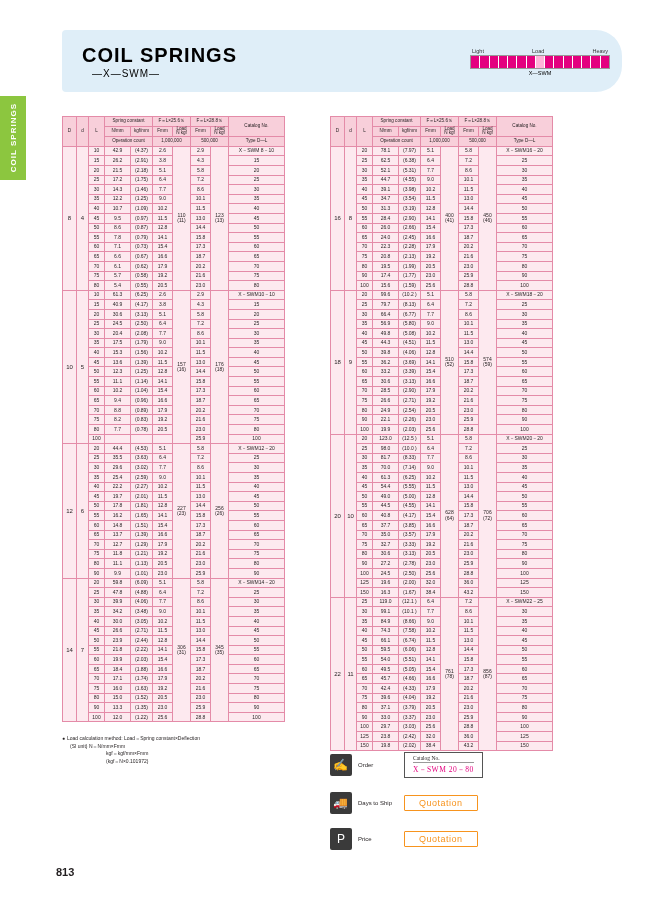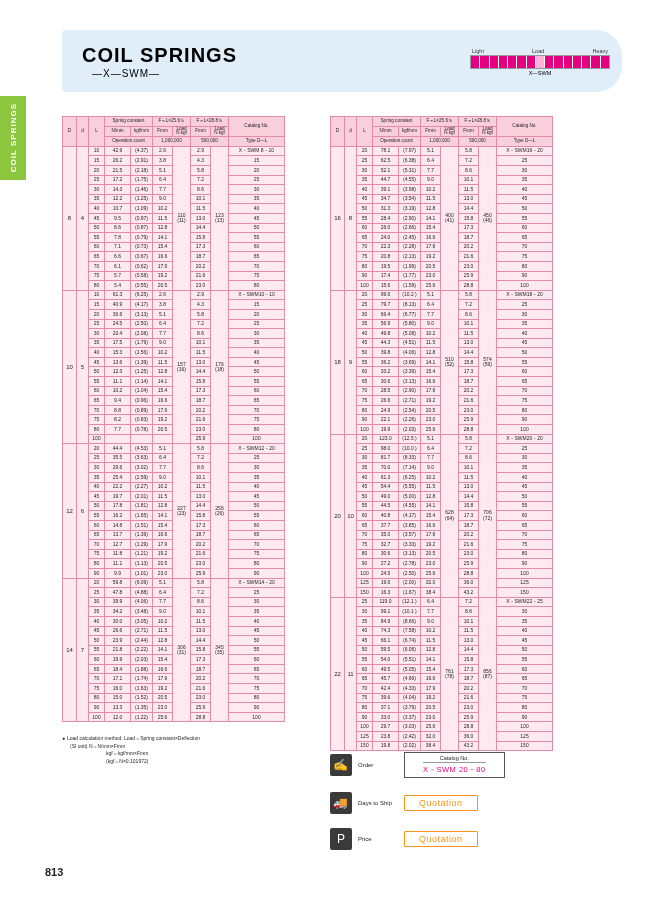--- a/index.html
+++ b/index.html
@@ -96,29 +96,29 @@
   .footnote .ind{display:block;padding-left:8px;}
   
   .order-area{position:absolute;left:330px;top:752px;width:280px;}
   .order-row{display:flex;align-items:center;margin-bottom:14px;}
   .ico{
     width:22px;height:22px;background:#3a3a3a;color:#fff;
     display:flex;align-items:center;justify-content:center;
     border-radius:2px;margin-right:6px;font-size:12px;
   }
   .order-label{font-size:6px;margin-right:8px;width:38px;}
-  .catalog-box{border:1px solid #555;padding:2px 18px;text-align:center;}
+  .catalog-box{border:1px solid #555;padding:2px 8px;font-family:Liberation Serif, serif;}
   .catalog-box .hd{font-size:5.5px;border-bottom:1px solid #999;padding-bottom:1px;margin-bottom:2px;}
   .catalog-box .val{font-size:7.5px;color:#e4007f;letter-spacing:0.5px;}
   .quote{
     border:1px solid #f7941e;color:#f7941e;font-size:9px;
     padding:2px 14px;border-radius:1px;letter-spacing:0.5px;
   }
   .pg{
-    position:absolute;left:45px;top:866px;font-size:11px;font-weight:bold;color:#231f20;
+    position:absolute;left:56px;top:866px;font-size:11px;font-weight:bold;color:#231f20;
   }
 </style>
 </head>
 <body>
 
 <div class="page-bg"></div>
 
 <div class="side-tab">
   <span>COIL SPRINGS</span>
 </div>

